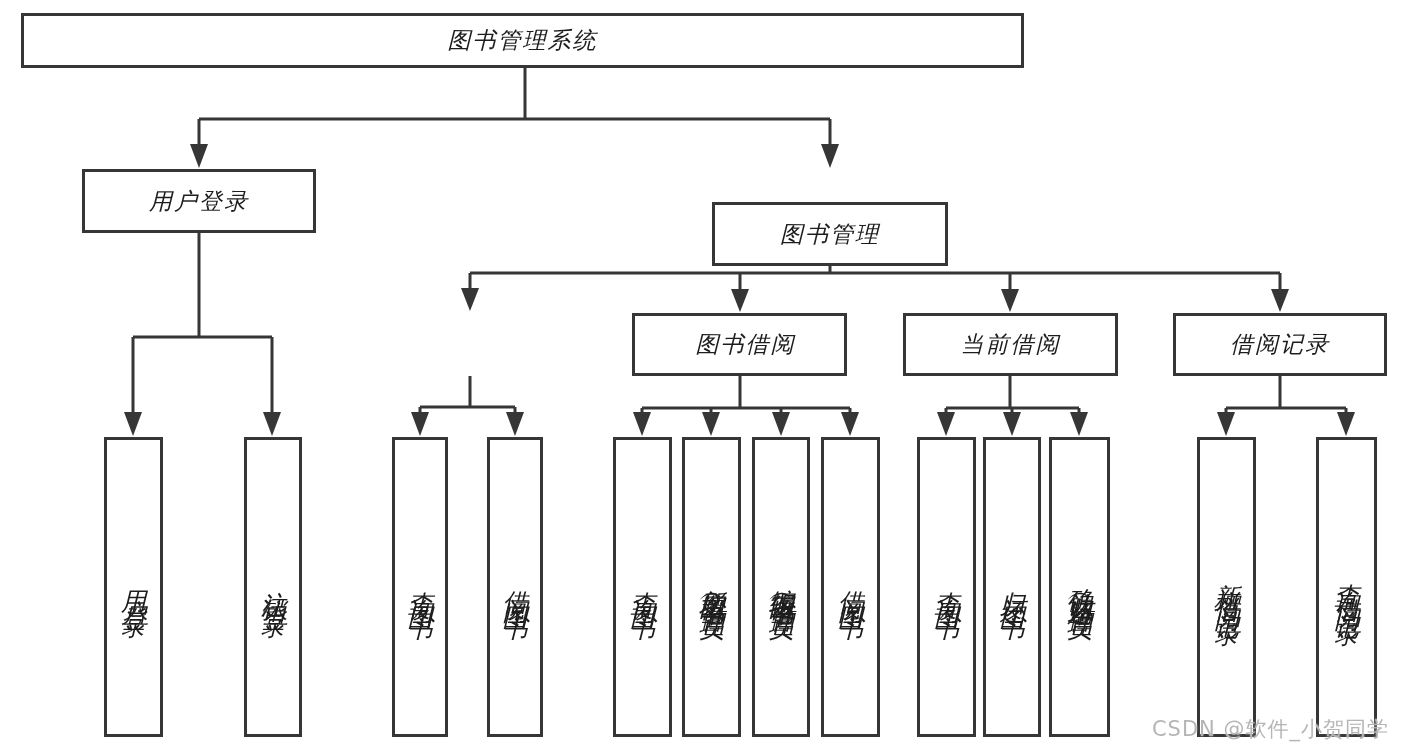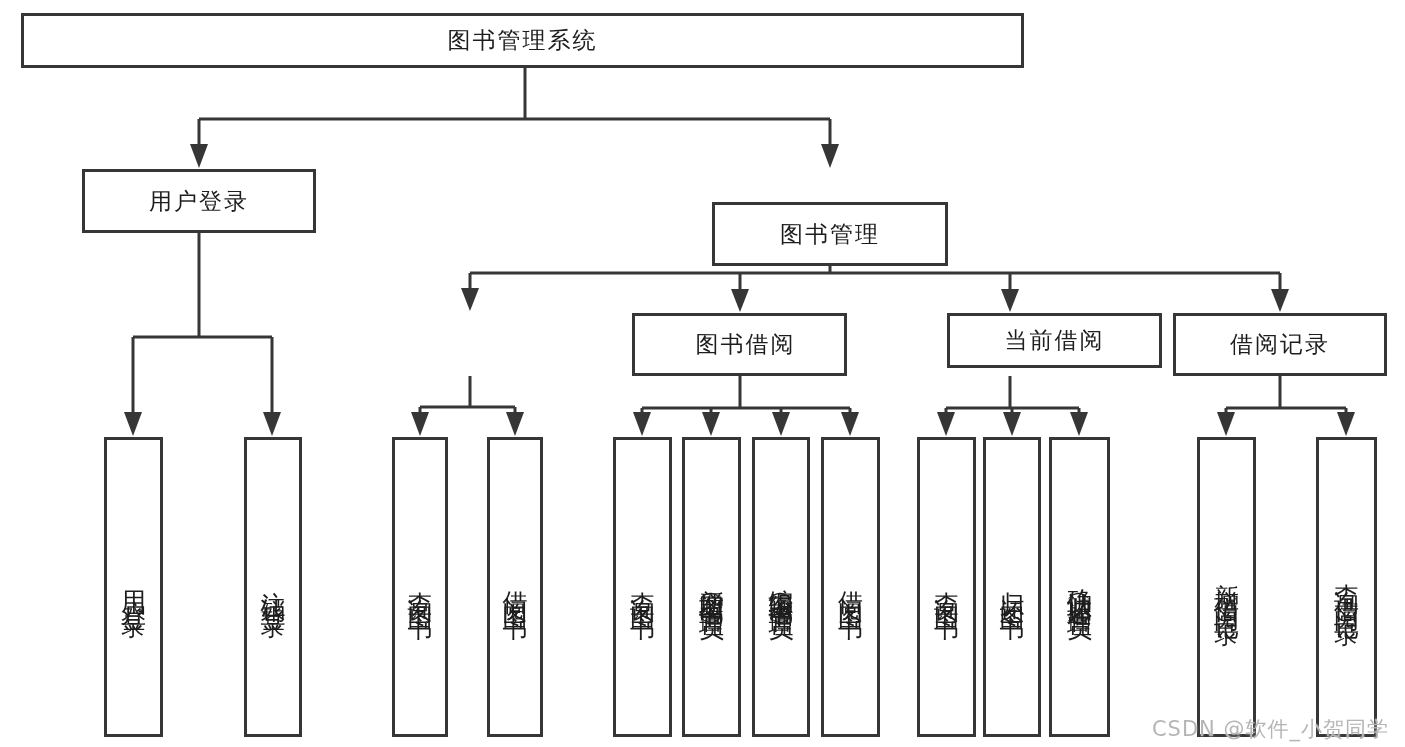--- a/index.html
+++ b/index.html
@@ -34,20 +34,21 @@
   }
   .node {
     position: absolute;
     background: #ffffff;
     border: 3px solid var(--line);
     color: var(--text);
     display: flex;
     align-items: center;
     justify-content: center;
     text-align: right;
+    font-style: italic;
   }
   .node.hbox {
     font-size: 23px;
     letter-spacing: 2px;
     white-space: nowrap;
   }
   .node.leaf {
     font-size: 25px;
   }
   .node.leaf .vtext {
@@ -133,21 +134,21 @@
   <div class="node hbox" style="left:82px; top:169px; width:234px; height:64px;">
     <span>用户登录</span>
   </div>
   <div class="node hbox" style="left:712px; top:169px; width:236px; height:64px;margin-top:33px;">
     <span>图书管理</span>
   </div>
 
   <div class="node hbox" style="left:632px; top:313px; width:215px; height:63px;padding-left:12px;">
     <span>图书借阅</span>
   </div>
-  <div class="node hbox" style="left:903px; top:313px; width:215px; height:55px;margin-left:44px;">
+  <div class="node hbox" style="left:903px; top:313px; width:215px; height:63px;">
     <span>当前借阅</span>
   </div>
   <div class="node hbox" style="left:1173px; top:313px; width:214px; height:63px;">
     <span>借阅记录</span>
   </div>
 
   <div class="node leaf" style="left:104px; top:437px; width:59px; height:300px;">
     <span class="vtext">用户登录</span>
   </div>
   <div class="node leaf" style="left:244px; top:437px; width:58px; height:300px;">

